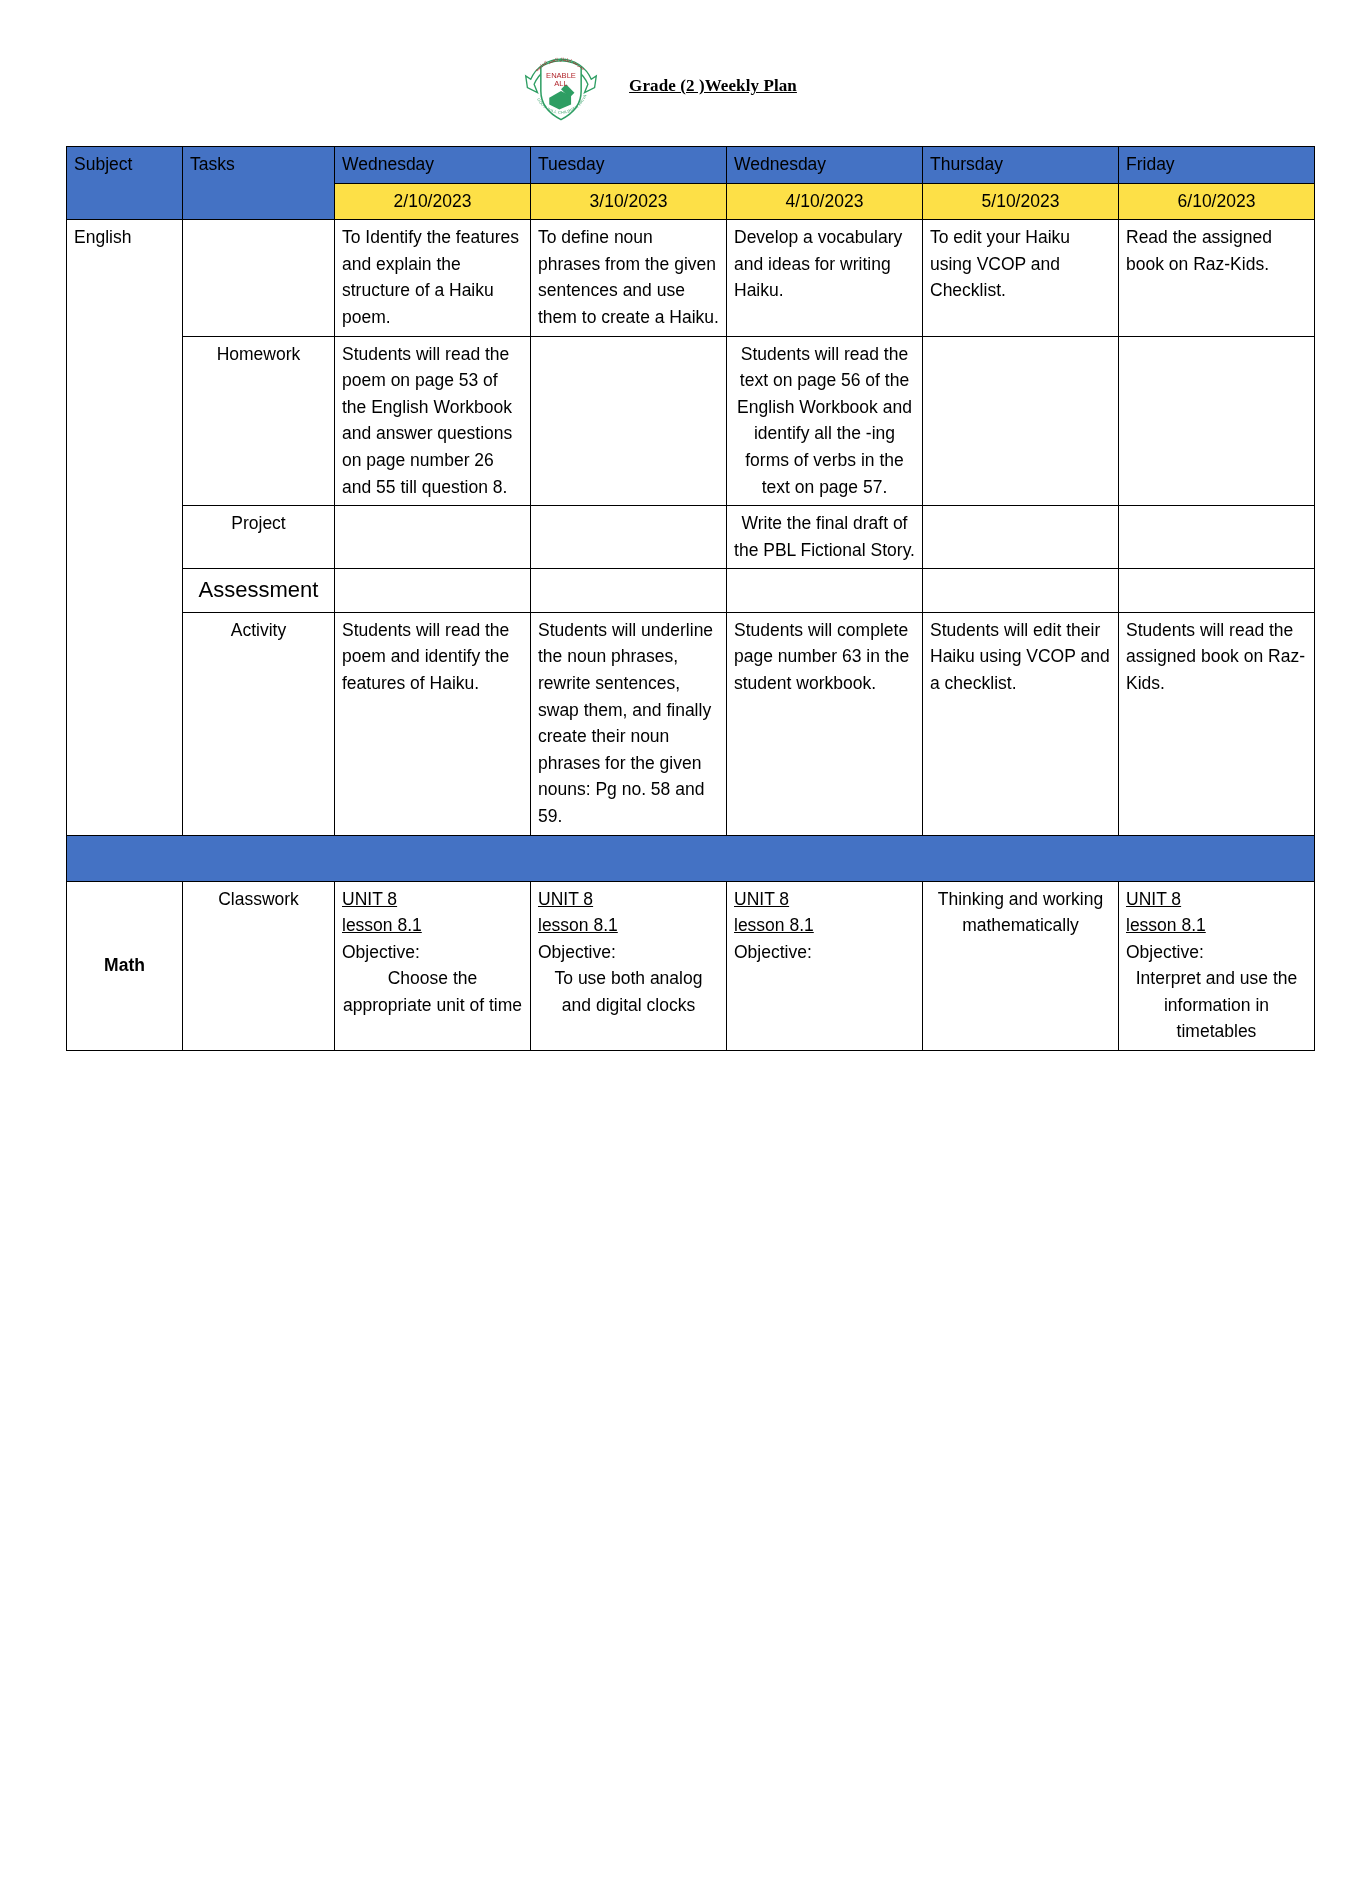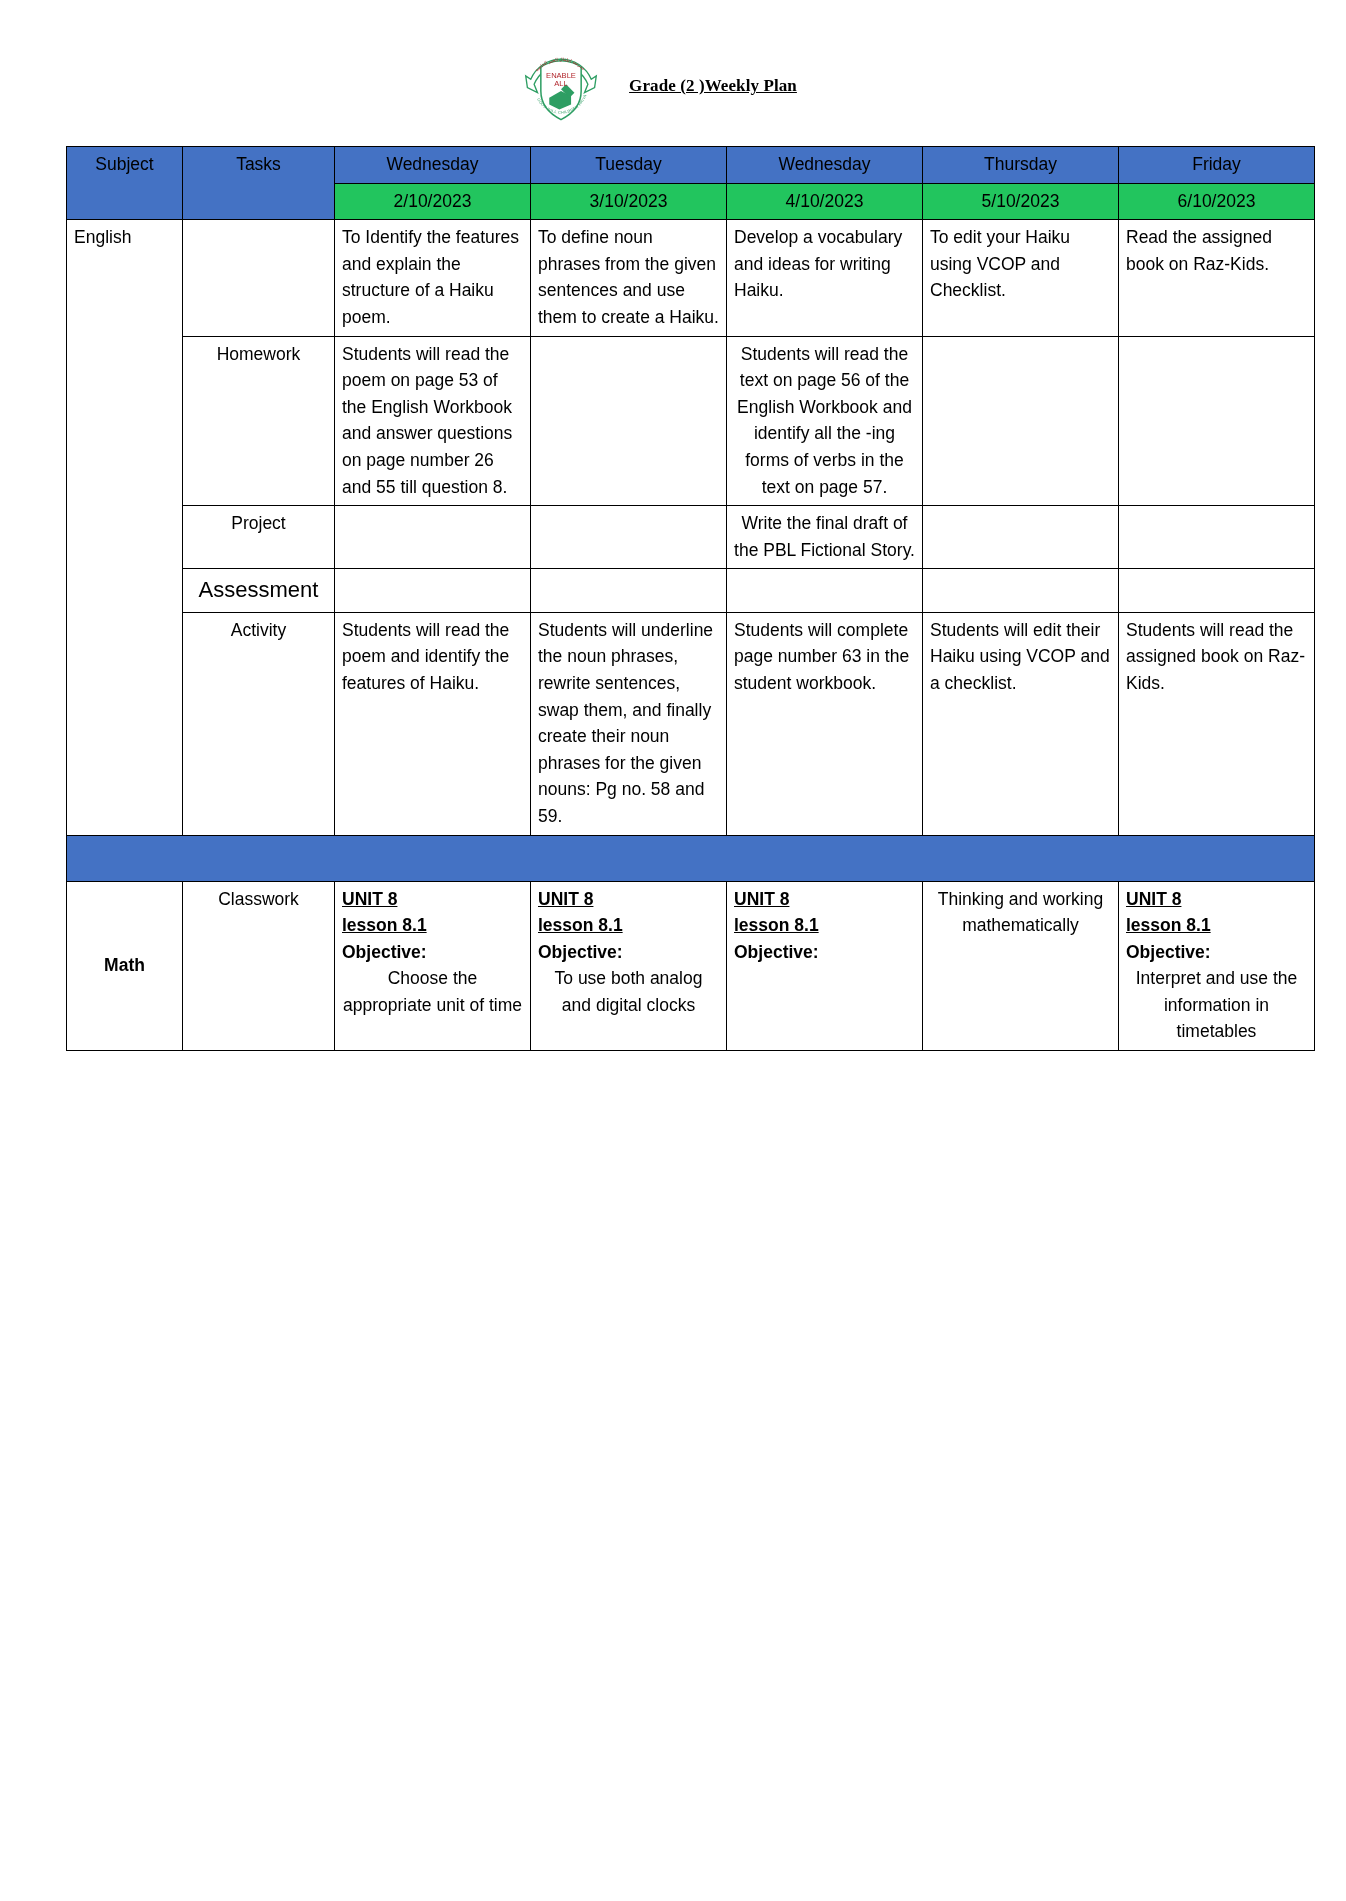--- a/index.html
+++ b/index.html
@@ -68,27 +68,27 @@
     overflow-wrap: break-word;
   }
   col.c-subject { width: 116px; }
   col.c-tasks   { width: 152px; }
   col.c-day     { width: 196px; }
 
   
   .hdr td, .hdr th {
     background: #4472C4;
     color: #000000;
-    text-align: center;
+    text-align: left;
     vertical-align: middle;
     padding-top: 5px;
     padding-bottom: 5px;
   }
   .hdr-date td {
-    background: #22c55e;
+    background: #fde047;
     text-align: center;
     vertical-align: middle;
     padding-top: 2px;
     padding-bottom: 4px;
   }
   .band td {
     background: #4472C4;
     height: 36px;
     padding: 0;
     border-left: 1.6px solid #000;
@@ -96,21 +96,21 @@
   }
 
   .ctr    { text-align: center; }
   .lft    { text-align: left; }
   .mid    { vertical-align: middle; }
   .subject-cell { text-align: left; vertical-align: top; padding-top: 6px; }
   .subject-cell.math { text-align: center; font-weight: bold; vertical-align: middle; }
   .task-cell { text-align: center; vertical-align: top; padding-top: 6px; }
   .task-cell.small { font-size: 22px; }
 
-  .obj-head { font-weight: bold; text-decoration: underline; display: block; text-align: left; }
+  .obj-head { font-weight: normal; text-decoration: underline; display: block; text-align: left; }
   .obj-head.nounder { text-decoration: none; }
   .obj-body { display: block; text-align: center; }
 
   .cell-mid { vertical-align: middle; }
 </style>
 </head>
 <body>
 
 <div class="page">
 

